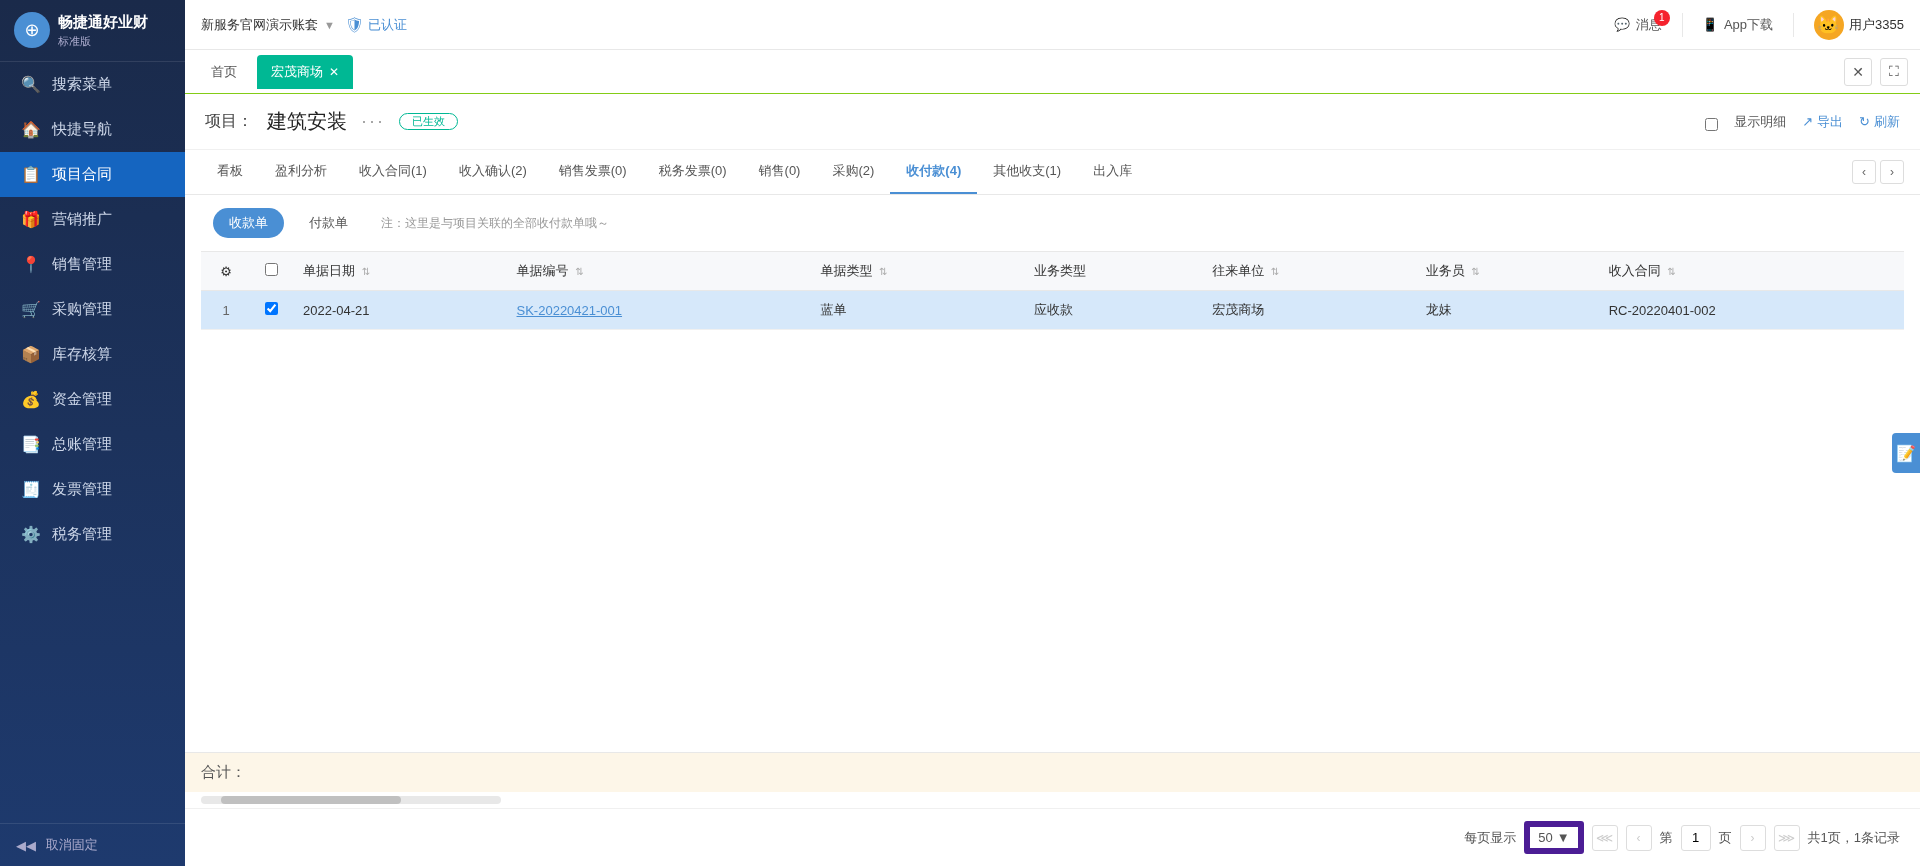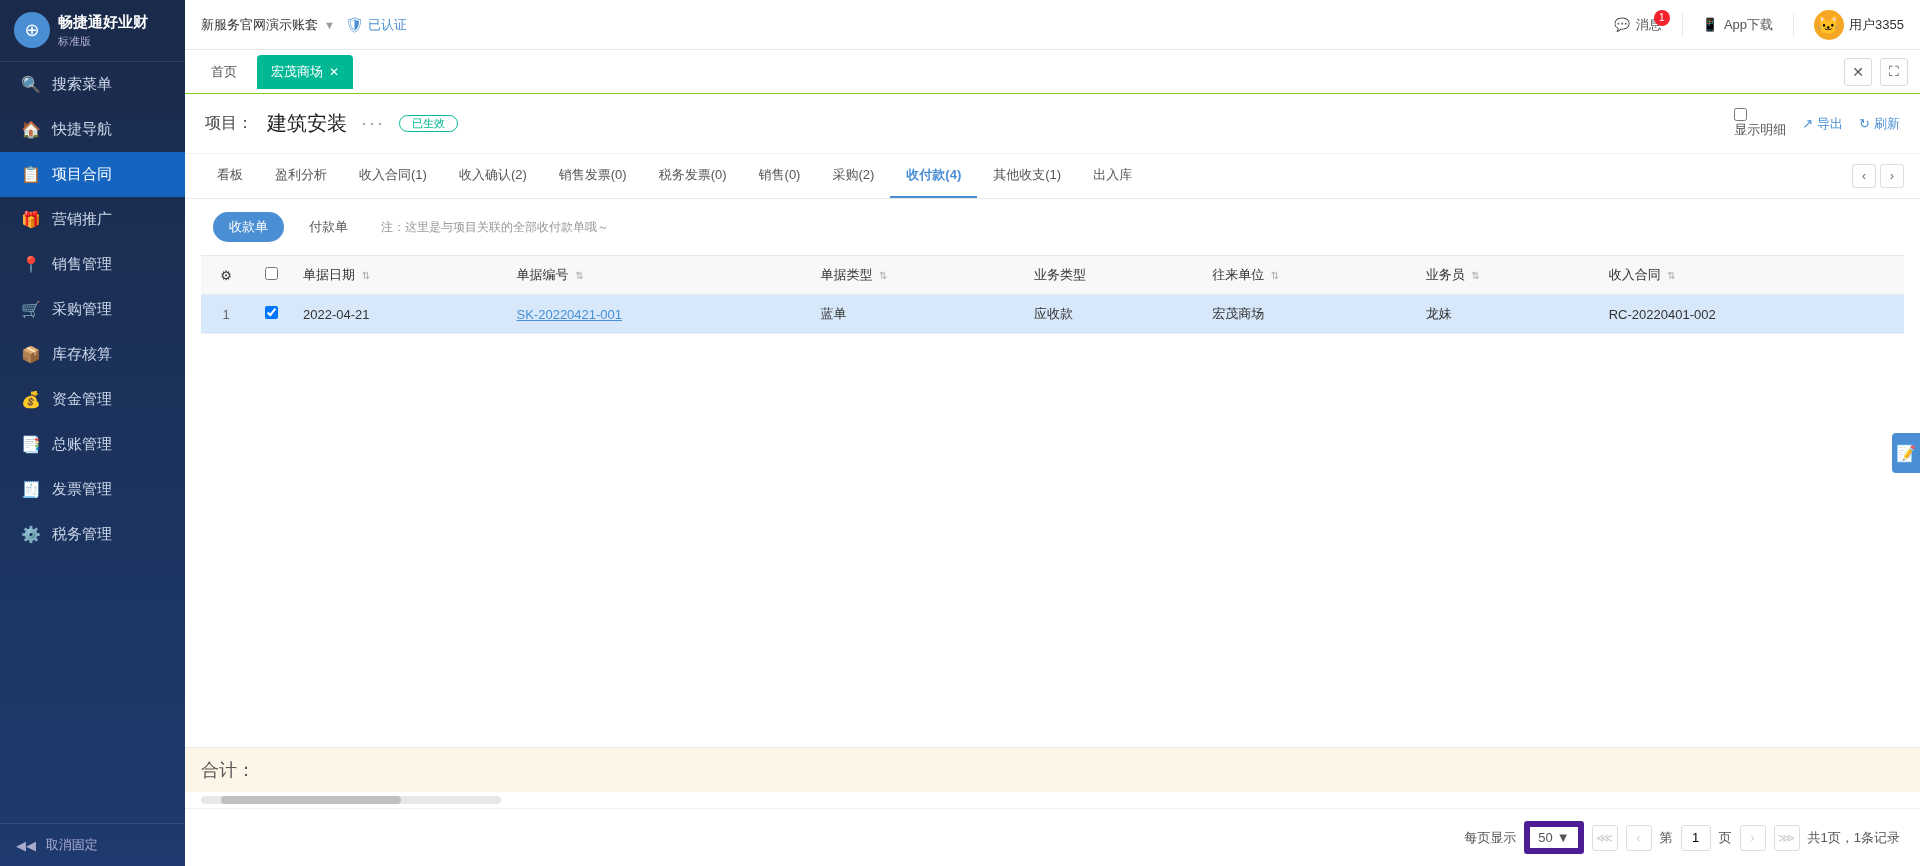--- a/index.html
+++ b/index.html
@@ -162,21 +162,21 @@
       border: 1px solid #00b894;
       color: #00b894;
       border-radius: 20px;
       padding: 0 12px;
       font-size: 11px;
     }
     .project-header-right {
       margin-left: auto;
       display: flex; align-items: center; gap: 16px;
     }
-    .project-header-checkbox { display: flex; align-items: flex-start; gap: 0; font-size: 13px; color: #555; flex-direction: column; }
+    .project-header-checkbox { display: flex; align-items: flex-end; gap: 16px; font-size: 13px; color: #555; }
     .project-header-action {
       display: flex; align-items: center; gap: 4px;
       font-size: 13px; color: #4a8fd4; cursor: pointer;
     }
 
     
     .subtabs {
       display: flex;
       align-items: center;
       padding: 0 16px;
@@ -257,21 +257,21 @@
     .link-text { color: #4a8fd4; text-decoration: underline; cursor: pointer; }
     .sort-icon { color: #aaa; font-size: 10px; margin-left: 3px; }
 
     
     .table-footer {
       padding: 10px 16px;
       background: #fdf6e8;
       display: flex;
       align-items: center;
       border-top: 1px solid #e8e8e8;
-      font-size: 18px;
+      font-size: 15px;
       color: #555;
     }
 
     
     .scrollbar-row {
       padding: 4px 16px;
       display: flex;
     }
     .scrollbar-track {
       height: 8px;

